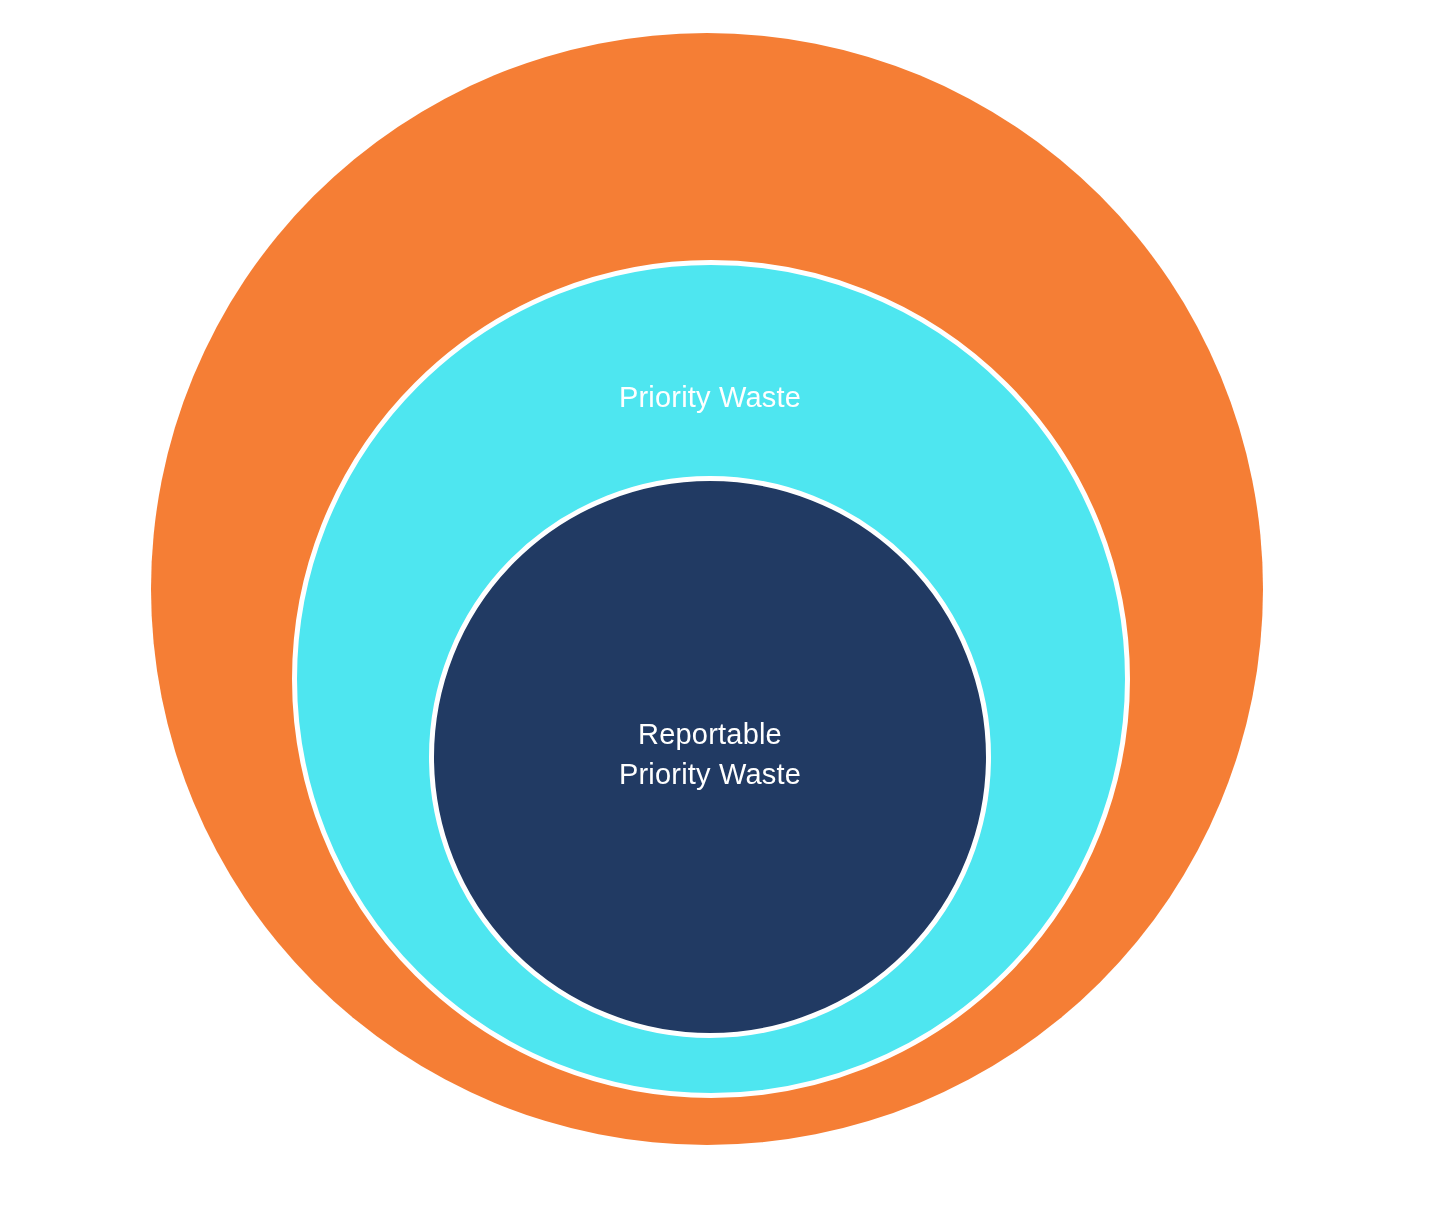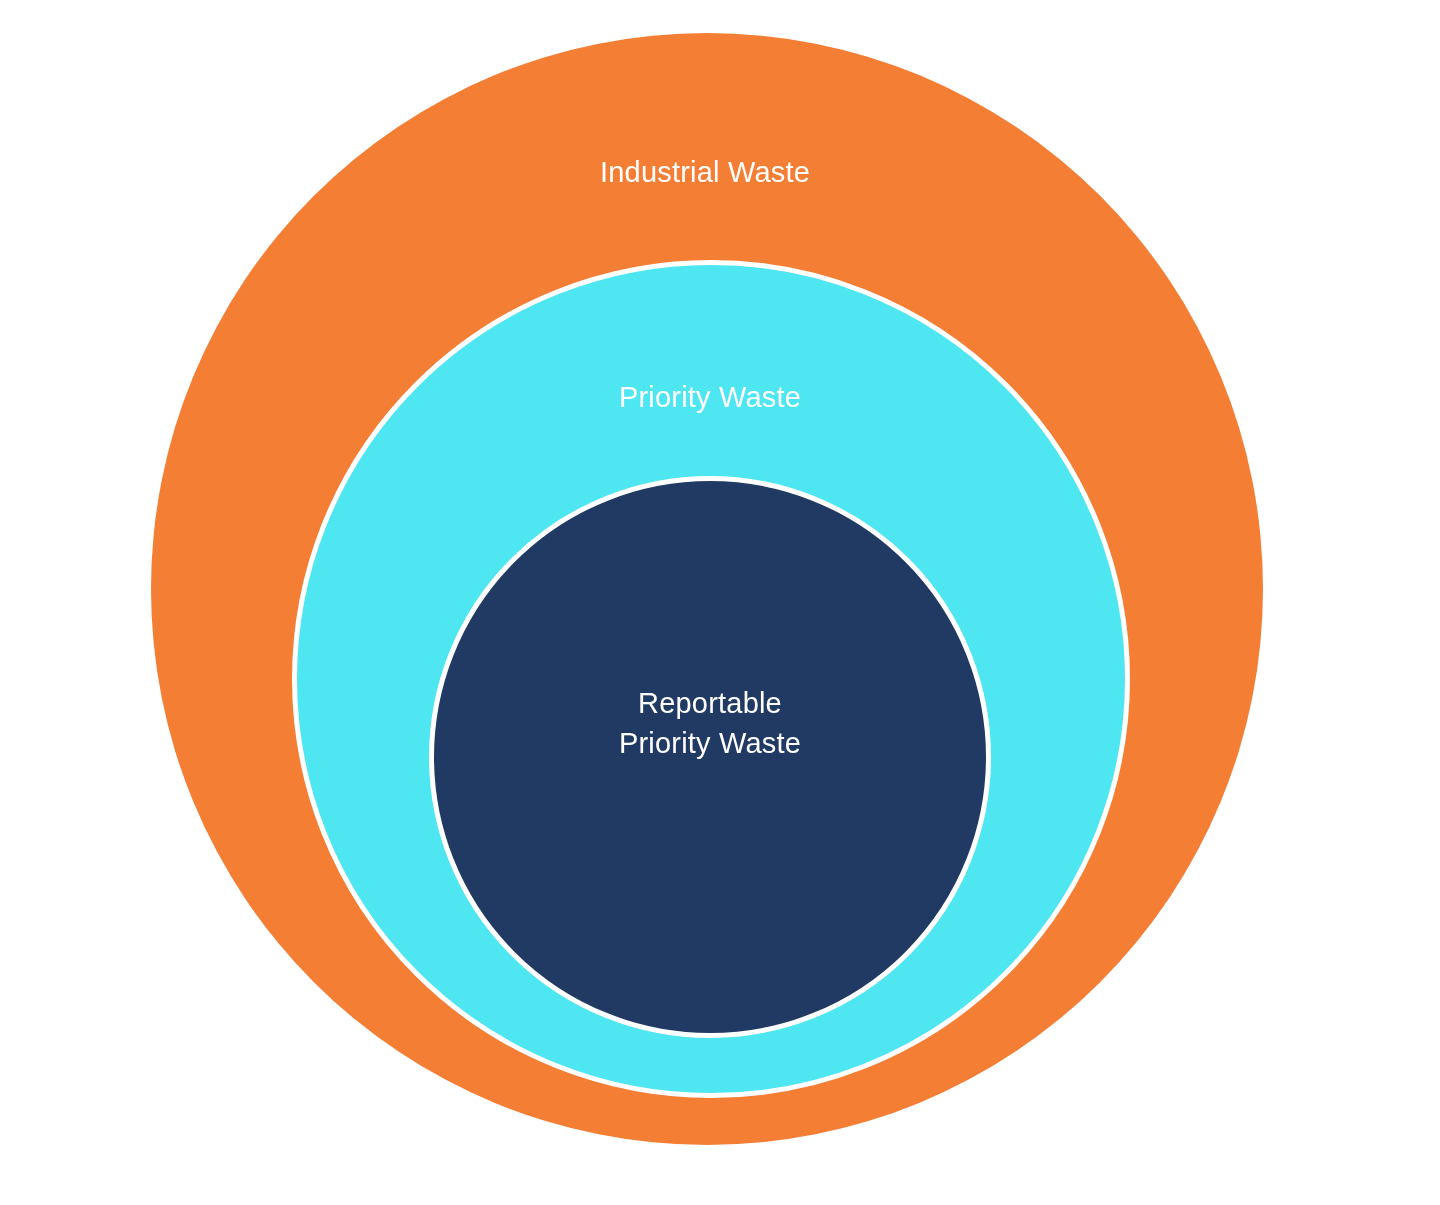--- a/index.html
+++ b/index.html
@@ -52,35 +52,34 @@
   .label-industrial {
     left: 705px;
     top: 172px;
   }
   .label-priority {
     left: 710px;
     top: 397px;
   }
   .label-reportable {
     left: 710px;
-    top: 723px;
+    top: 754px;
   }
 </style>
 </head>
 <body>
 
 <div class="canvas">
 
   <div class="ring ring-outer" style="background: rgb(245, 126, 53);"></div>
 
   <div class="ring ring-middle" style="background: rgb(78, 230, 240);"></div>
 
   <div class="ring ring-inner" style="background: rgb(33, 58, 99);"></div>
 
-  <div class="ring-label label-industrial">Industrial Waste</div>
 
   <div class="ring-label label-priority">Priority Waste</div>
 
   <div class="ring-label label-reportable">
     <span>Reportable</span><br>
     <span>Priority Waste</span>
   </div>
 
 </div>
 

